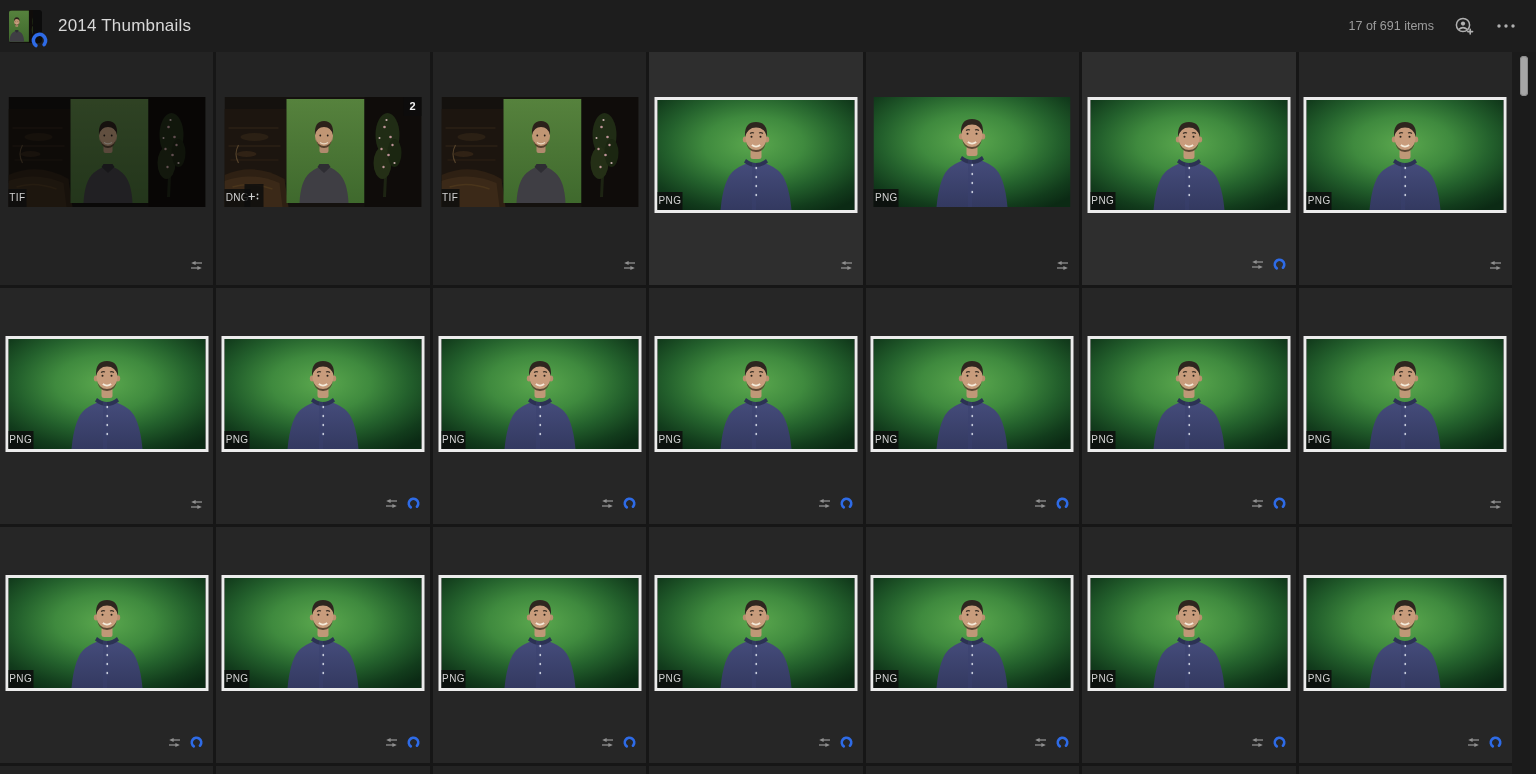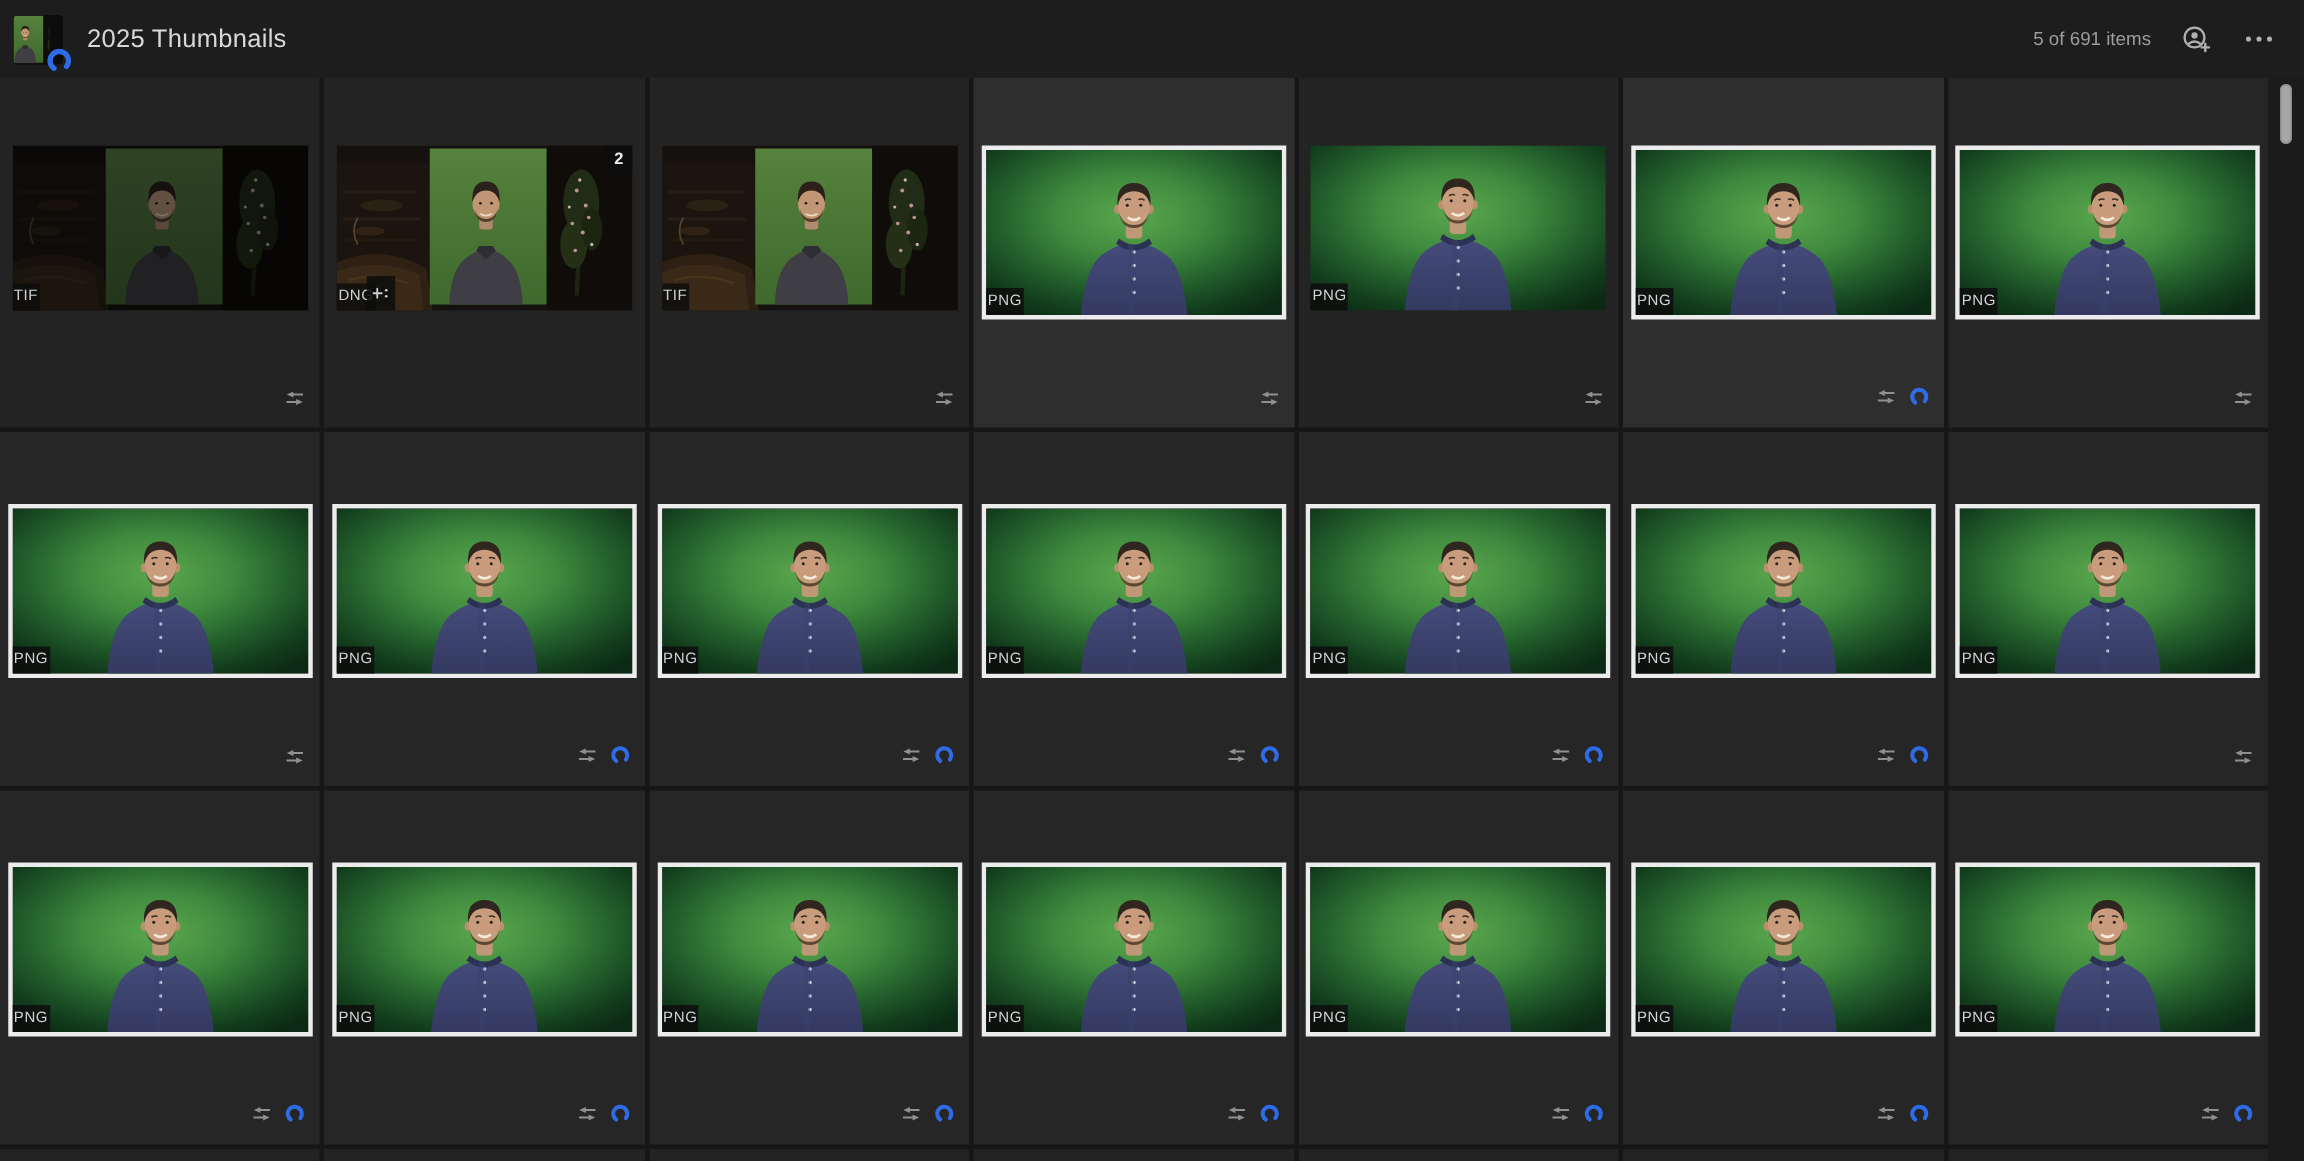--- a/index.html
+++ b/index.html
@@ -165,23 +165,23 @@
   <div class="cover-wrap">
     <div class="cover">
       <svg viewBox="30 0 110 110">
           <use href="#sym-studio"></use>
         </svg>
     </div>
     <svg class="cover-spin" viewBox="0 0 13 13">
         <use href="#sym-spinner"></use>
       </svg>
   </div>
-  <h1 class="hdr-title">2025 Thumbnails</h1>
+  <h1 class="hdr-title">2014 Thumbnails</h1>
   <div class="hdr-right">
-    <span class="items-count">5 of 691 items</span>
+    <span class="items-count">17 of 691 items</span>
     <button class="hdr-btn" title="">
       <svg width="20" height="20" viewBox="0 0 20 20">
           <use href="#sym-person-add"></use>
         </svg>
     </button>
     <button class="hdr-btn" title="">
       <svg width="20" height="6" viewBox="0 0 20 6">
           <use href="#sym-ellipsis"></use>
         </svg>
     </button>

